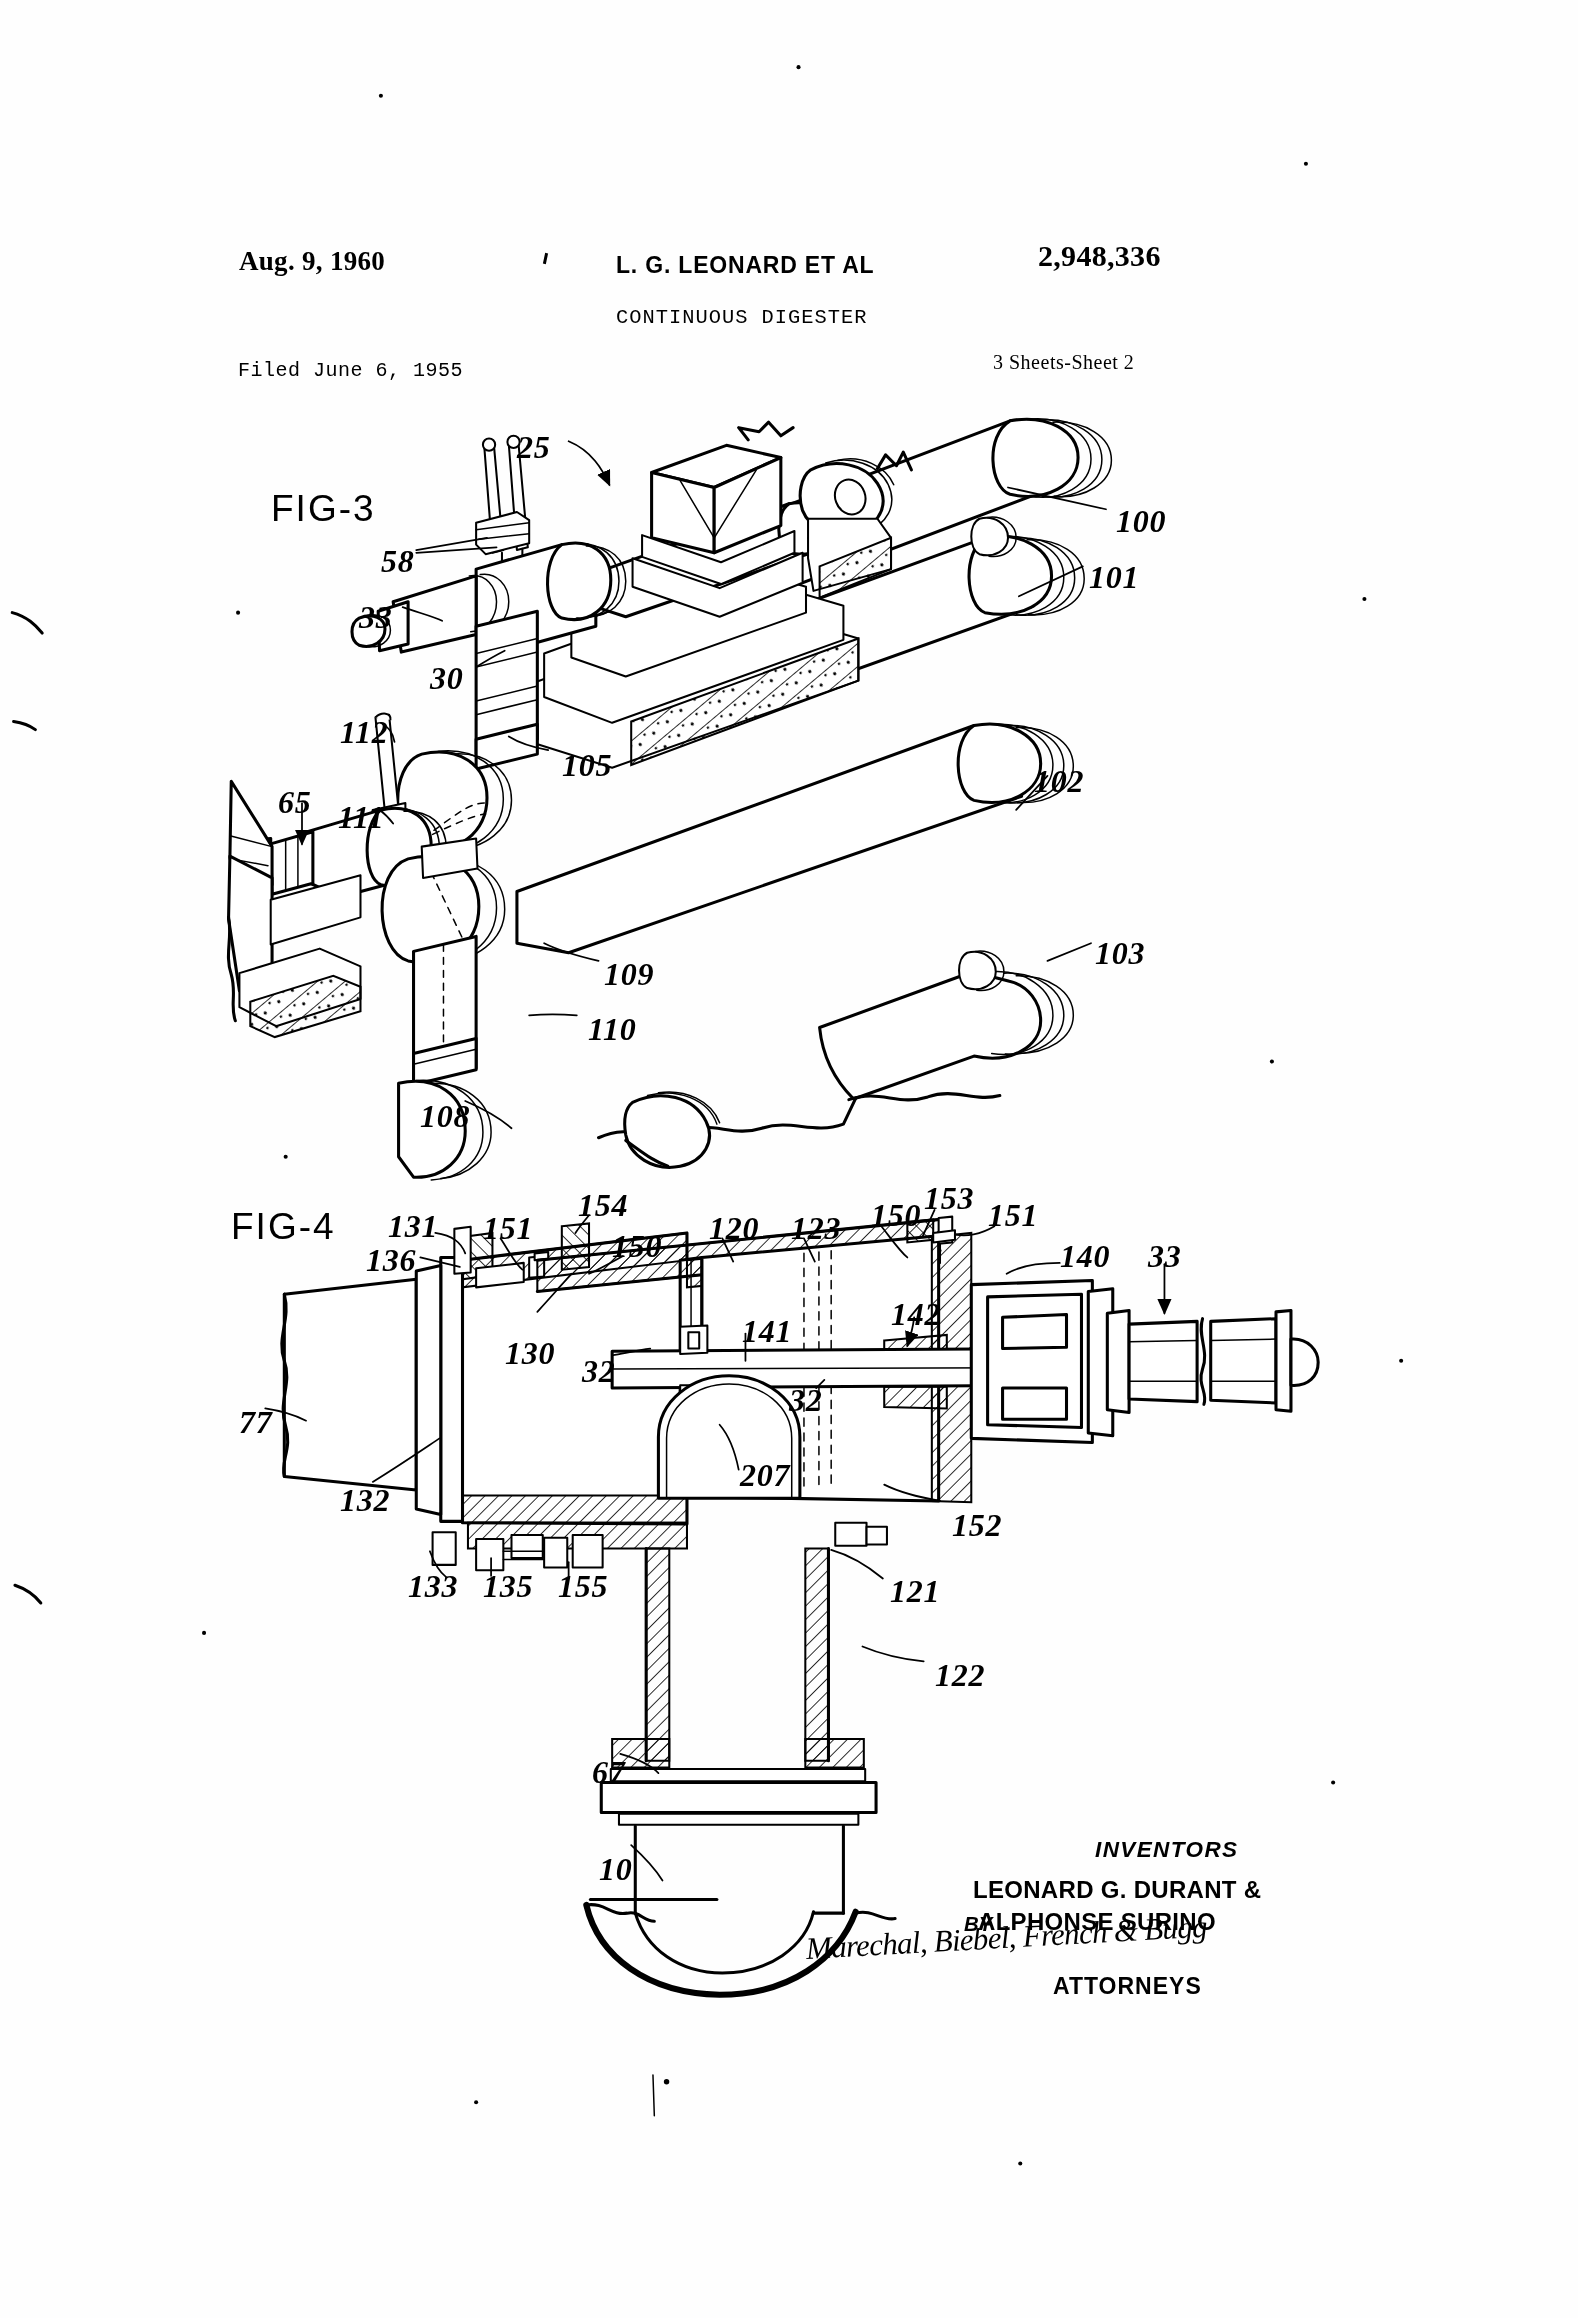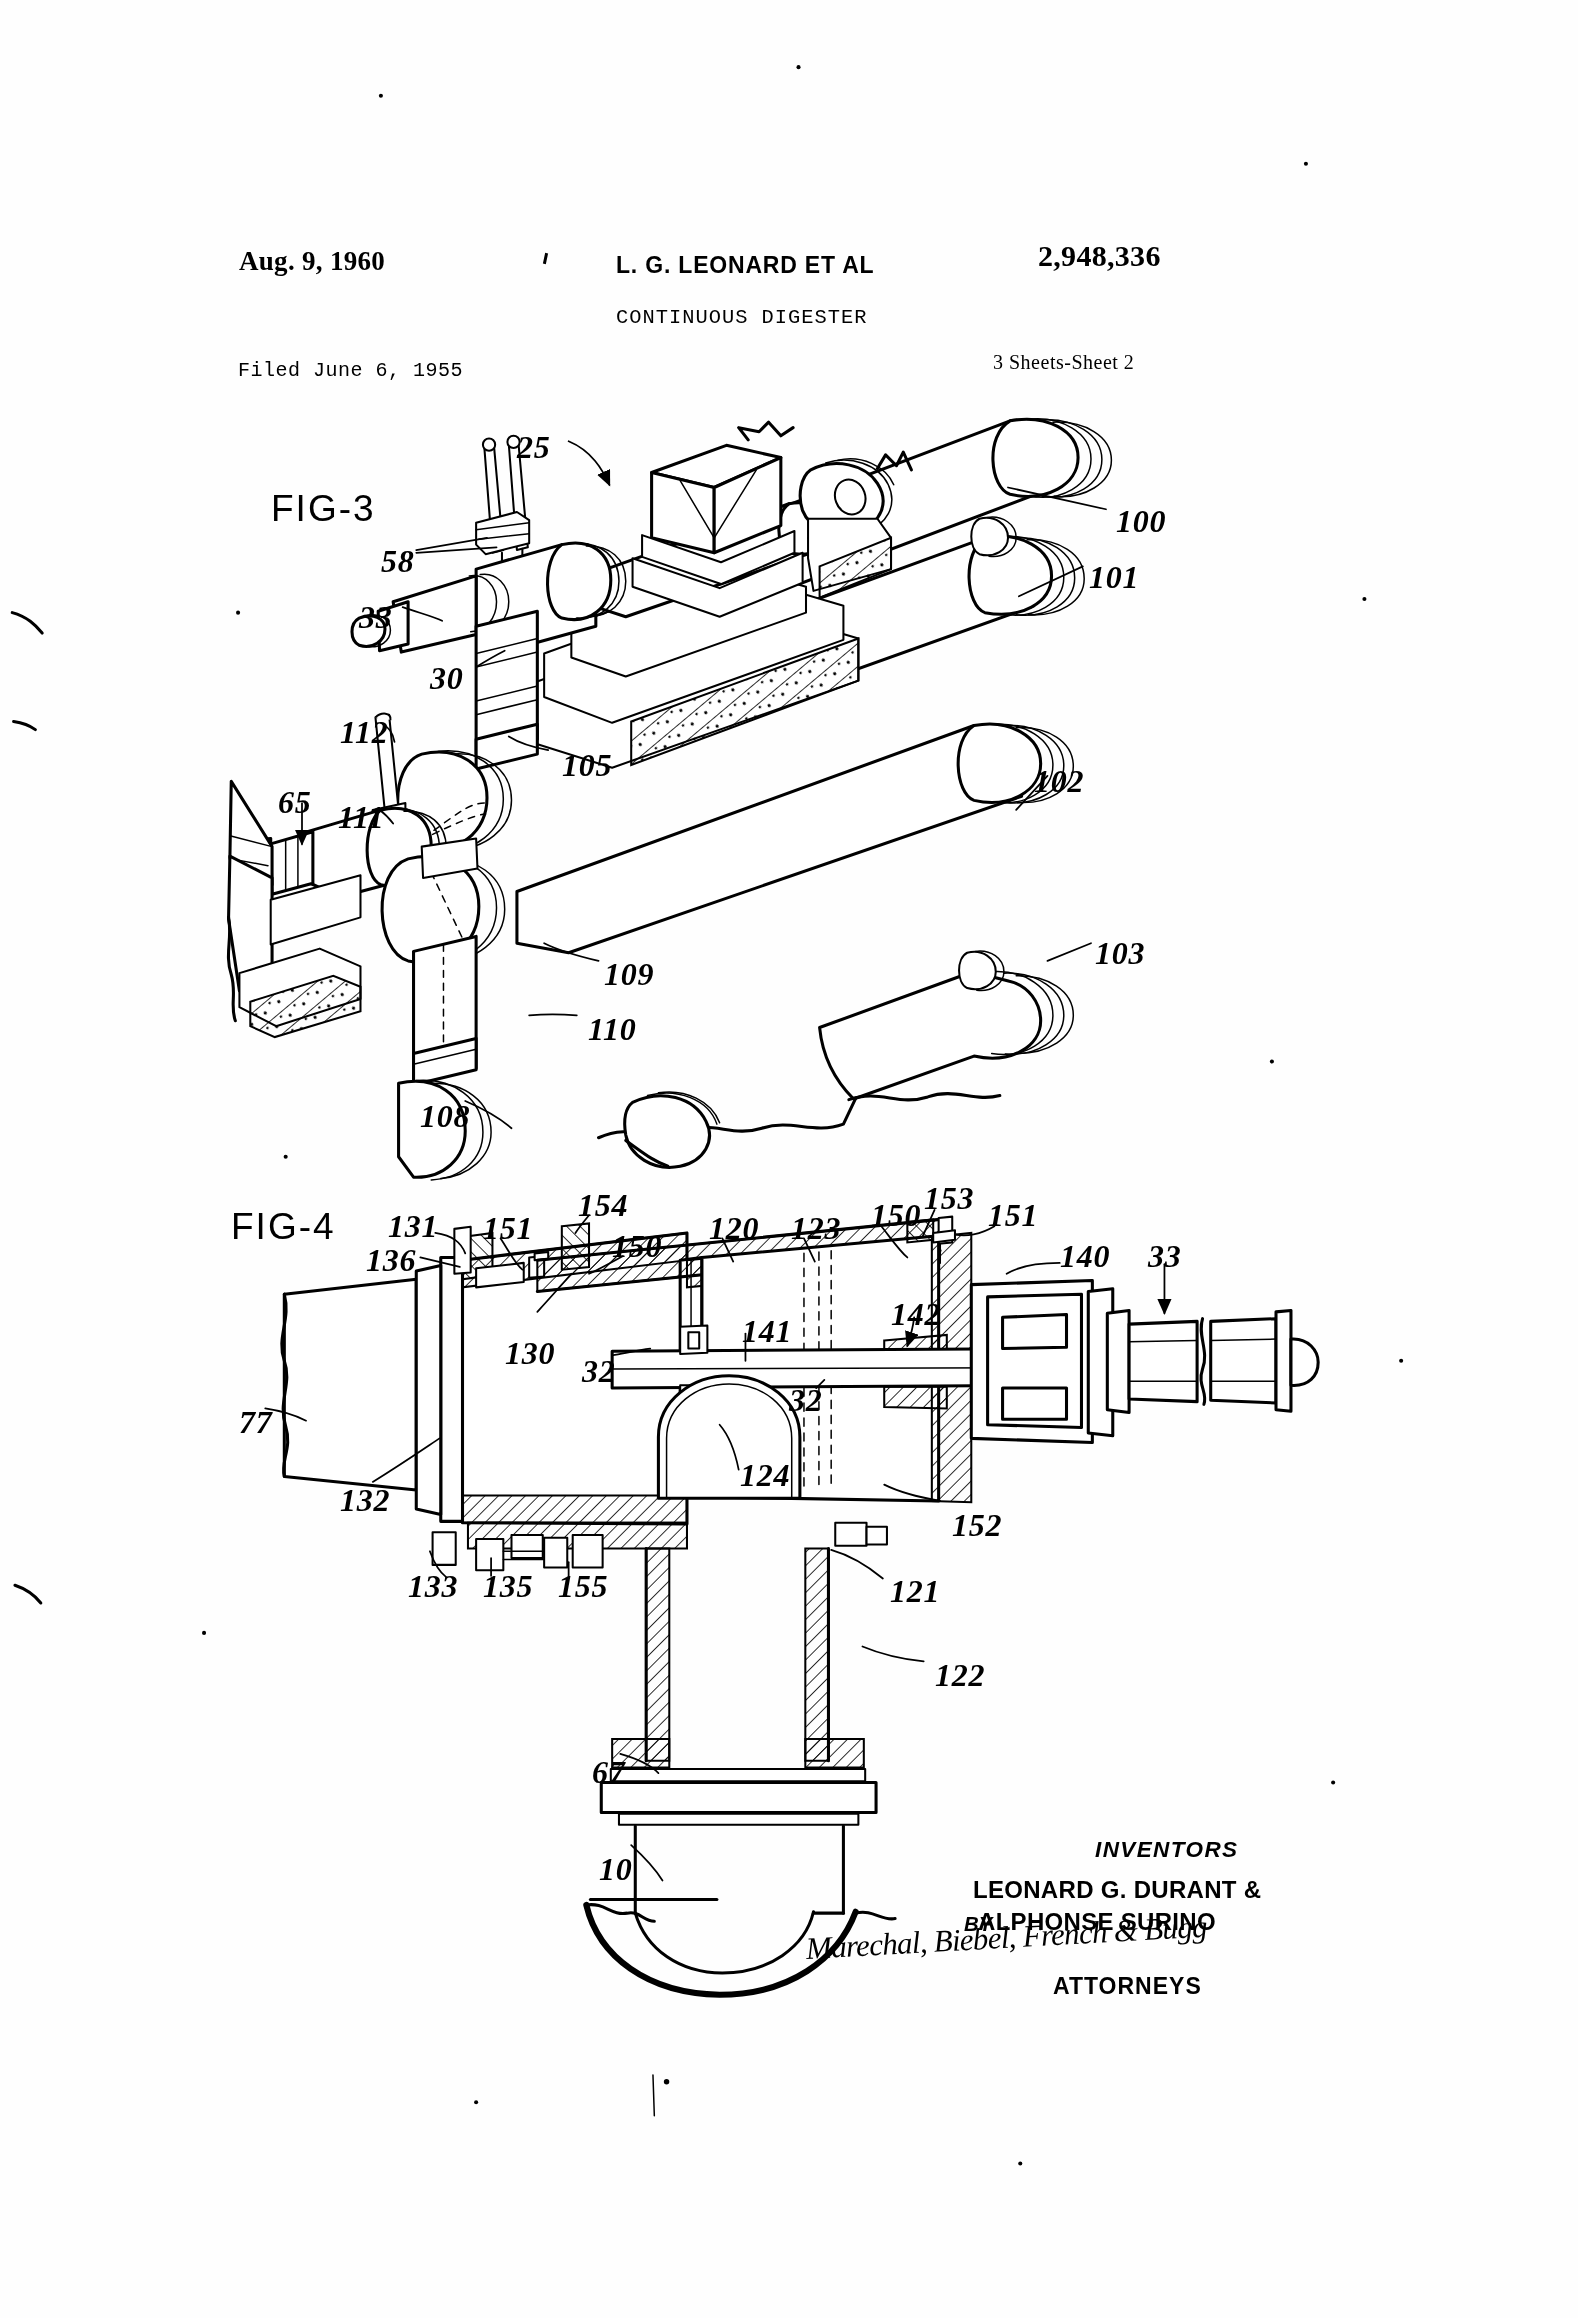--- a/index.html
+++ b/index.html
@@ -489,21 +489,21 @@
       <div class="ref" style="left: 871px; top: 1197px;">150</div>
       <div class="ref" style="left: 924px; top: 1180px;">153</div>
       <div class="ref" style="left: 988px; top: 1197px;">151</div>
       <div class="ref" style="left: 1060px; top: 1238px;">140</div>
       <div class="ref" style="left: 1148px; top: 1238px;">33</div>
       <div class="ref" style="left: 505px; top: 1319px; margin-top: 16px;">130</div>
       <div class="ref" style="left: 742px; top: 1313px;">141</div>
       <div class="ref" style="left: 891px; top: 1296px;">142</div>
       <div class="ref" style="left: 582px; top: 1353px;">32</div>
       <div class="ref" style="left: 789px; top: 1382px;">32</div>
-      <div class="ref" style="left: 740px; top: 1457px;">124</div>
+      <div class="ref" style="left: 740px; top: 1457px;">207</div>
       <div class="ref" style="left: 239px; top: 1404px;">77</div>
       <div class="ref" style="left: 340px; top: 1482px;">132</div>
       <div class="ref" style="left: 408px; top: 1568px;">133</div>
       <div class="ref" style="left: 483px; top: 1568px;">135</div>
       <div class="ref" style="left: 558px; top: 1568px;">155</div>
       <div class="ref" style="left: 952px; top: 1507px;">152</div>
       <div class="ref" style="left: 890px; top: 1573px;">121</div>
       <div class="ref" style="left: 935px; top: 1657px;">122</div>
       <div class="ref" style="left: 592px; top: 1754px;">67</div>
       <div class="ref" style="left: 599px; top: 1851px;">10</div>

